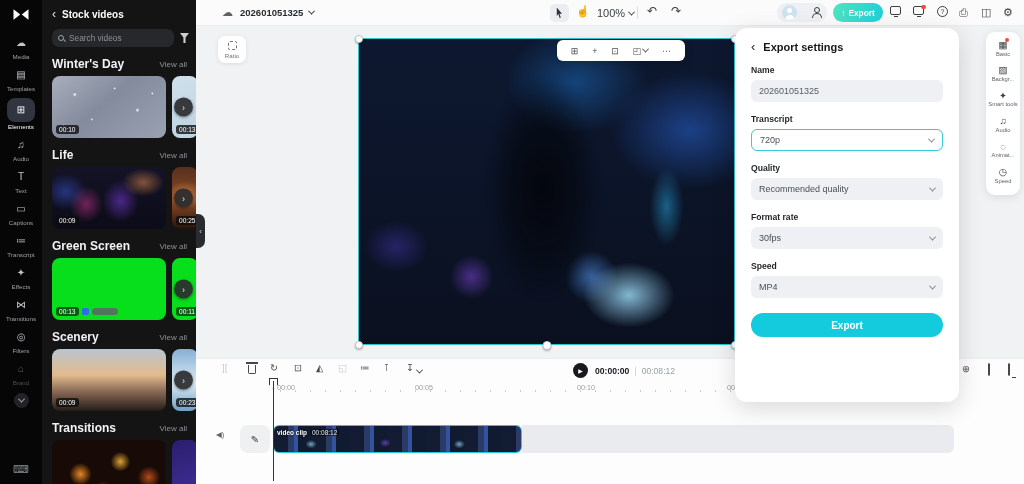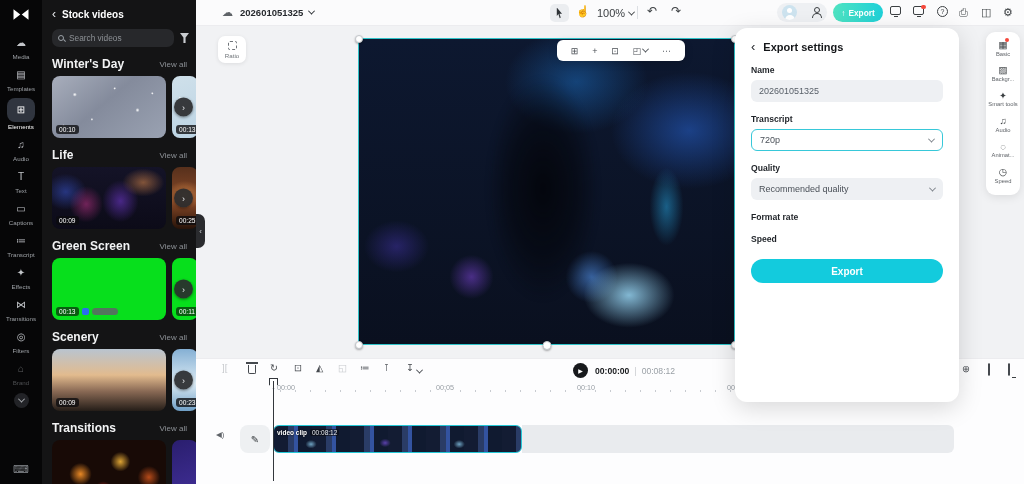--- a/index.html
+++ b/index.html
@@ -423,21 +423,29 @@
     <div class="ep-select focus">
         <span>720p</span>
         <span class="chv d"></span>
       </div>
     <div class="ep-label ep-field-label">Quality</div>
     <div class="ep-select">
         <span>Recommended quality</span>
         <span class="chv d"></span>
       </div>
     <div class="ep-label ep-field-label">Format rate</div>
+    <div class="ep-select">
+        <span>30fps</span>
+        <span class="chv d"></span>
+      </div>
     <div class="ep-label ep-field-label">Speed</div>
+    <div class="ep-select">
+        <span>MP4</span>
+        <span class="chv d"></span>
+      </div>
     <button class="ep-export">Export</button>
   </div>
 
   <aside class="right-rail">
     <div class="rr-item">
         <span class="rr-dot"></span>
         <span class="rr-ico">▦</span>
         <span class="rr-lbl">Basic</span>
       </div>
     <div class="rr-item">
@@ -481,21 +489,21 @@
       <span class="t-cur">00:00:00</span>
       <span class="t-sep">|</span>
       <span class="t-tot">00:08:12</span>
     </div>
 
     <span class="tl-ico" style="left:766px;top:5px">⊕</span>
     <span class="tl-ico" style="left:792px;top:6px"><span class="i-fs"></span></span>
     <span class="tl-ico" style="left:812px;top:6px"><span class="i-mon" style="border-color:#45494e"></span></span>
 
     <span class="ruler-lbl" style="left:81px">00:00</span>
-    <span class="ruler-lbl" style="left:240px">00:05</span>
+    <span class="ruler-lbl" style="left:219px">00:05</span>
     <span class="ruler-lbl" style="left:381px">00:10</span>
     <span class="ruler-lbl" style="left:531px">00:15</span>
     <div class="ticks"></div>
 
     <span class="mute">◀)</span>
     <button class="edit-btn"><span>✎</span></button>
     <div class="track-ext"></div>
     <div class="clip">
       <span class="clip-chip">
         <span class="clip-name">video clip</span>

